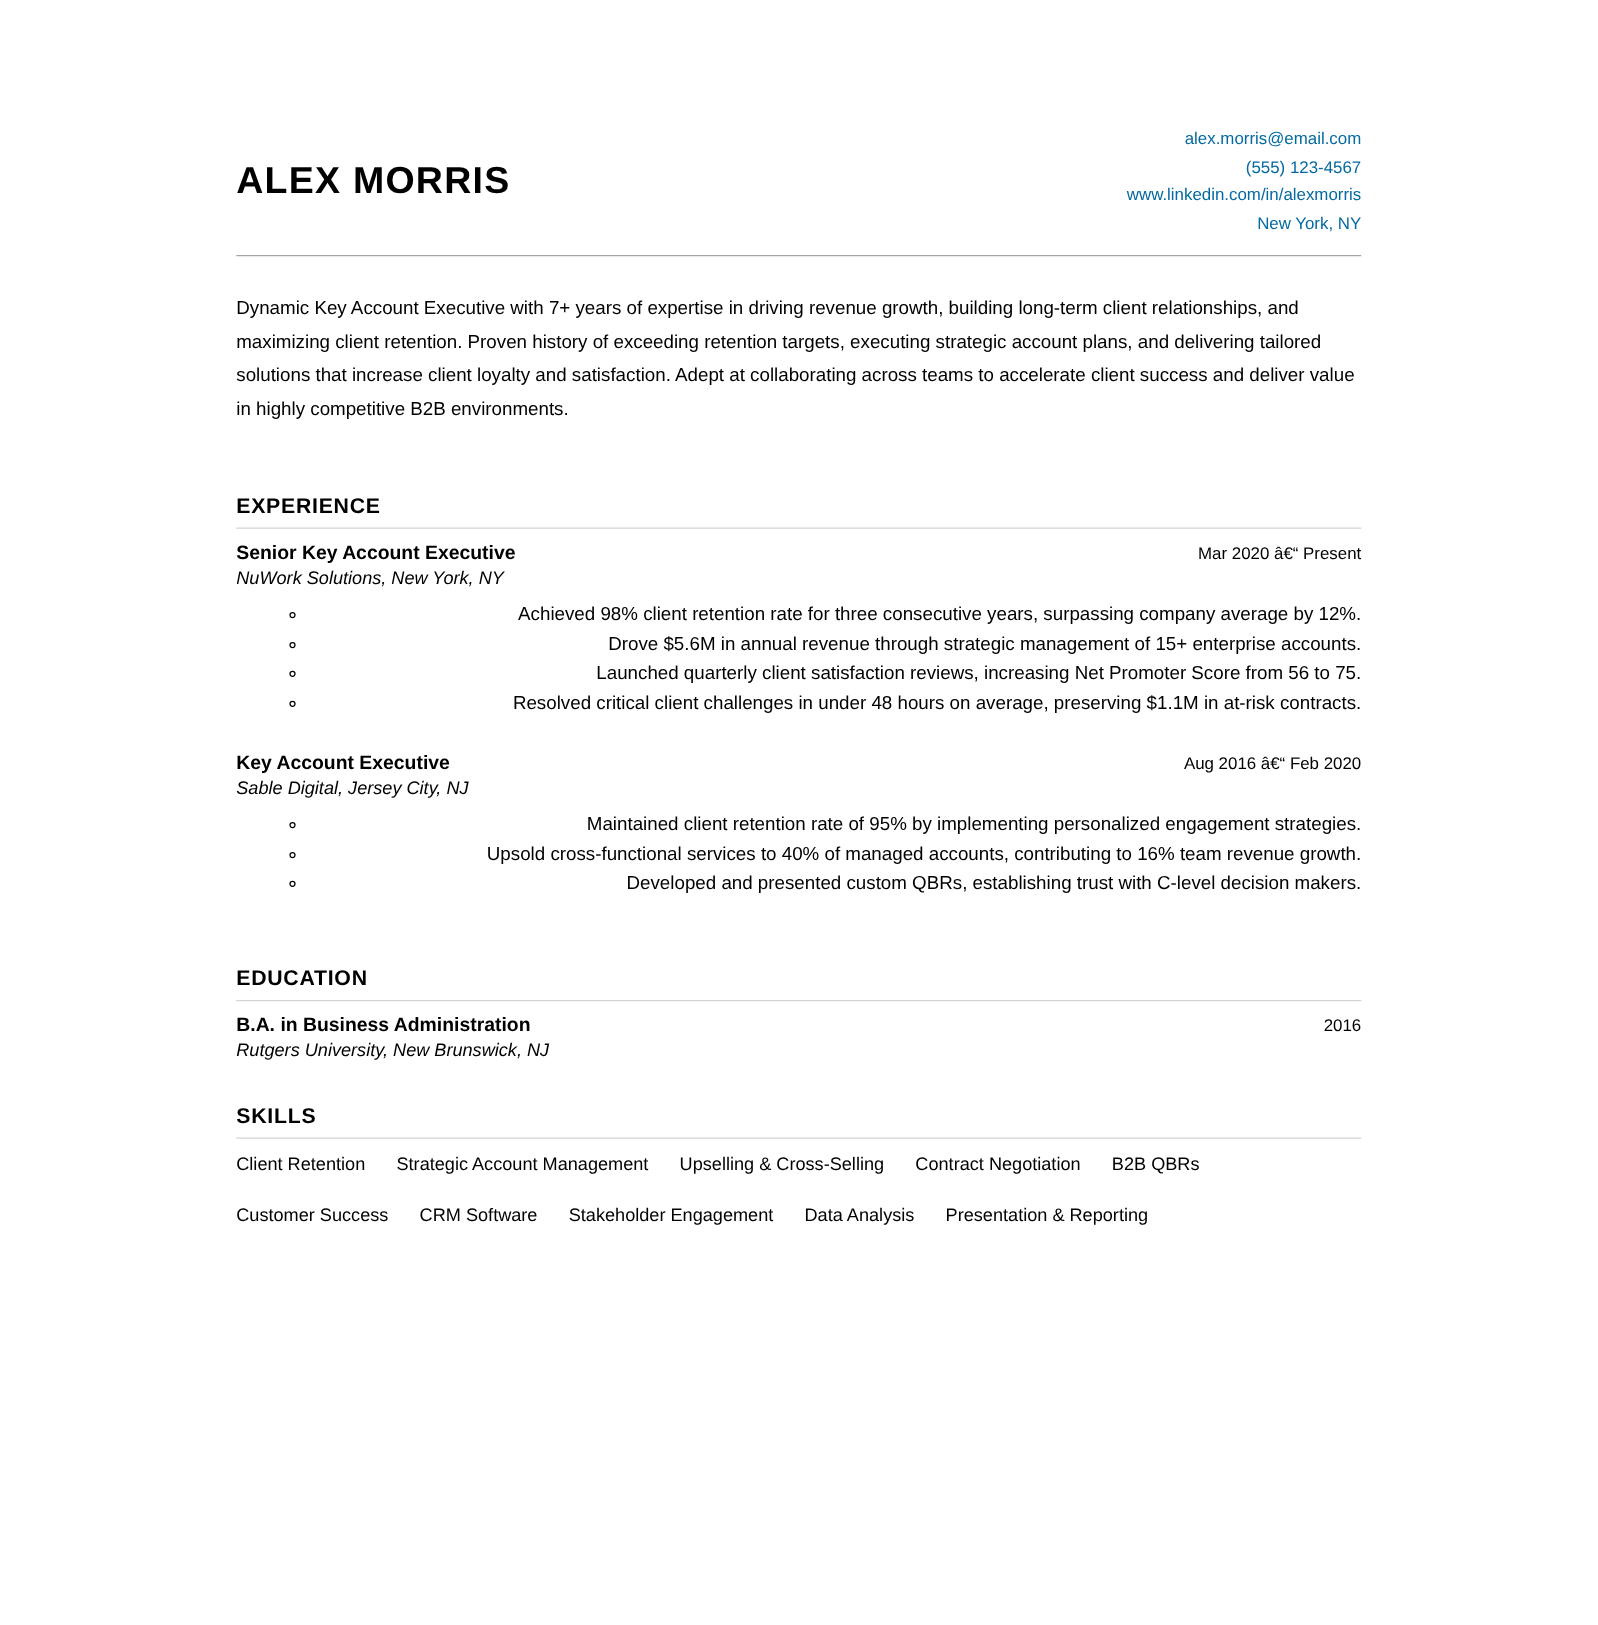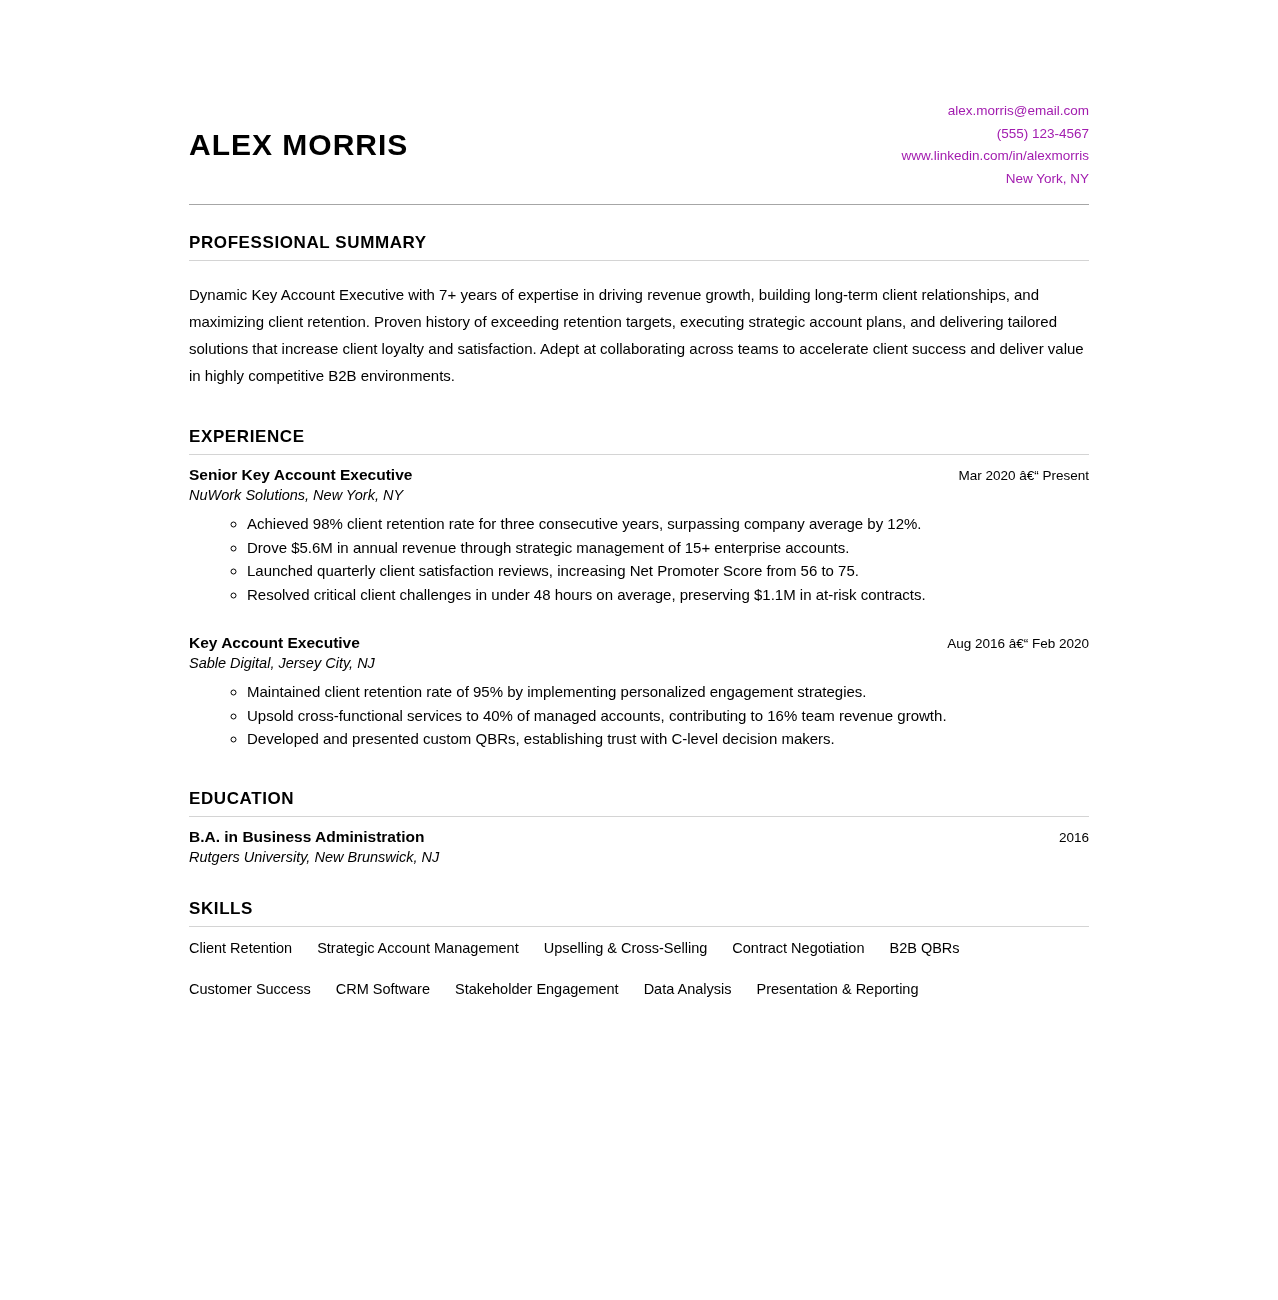--- a/index.html
+++ b/index.html
@@ -29,29 +29,29 @@
     font-size: 30px;
     font-weight: bold;
     letter-spacing: 1px;
     color: #000;
     text-align: center;
   }
   .contact {
     text-align: right;
     font-size: 13.5px;
     line-height: 22.5px;
-    color: #a21caf;
+    color: #0369a1;
   }
   .header-divider {
     border: none;
     border-top: 1px solid #a6a6a6;
     margin-top: 14px;
   }
   
-  .section { margin-top: 38px; }
+  .section { margin-top: 54px; }
   .section.summary { margin-top: 28px; }
   .section.skills { margin-top: 34px; }
   .section-title {
     font-size: 17px;
     font-weight: bold;
     letter-spacing: 0.6px;
     padding-bottom: 7px;
     border-bottom: 1px solid #d4d4d4;
     color: #000;
   }
@@ -84,20 +84,21 @@
     margin-top: 3px;
   }
   .job-bullets {
     margin-top: 9px;
     padding-left: 58px;
     list-style-type: circle;
   }
   .job-bullets li {
     font-size: 15px;
     line-height: 23.5px;
+    text-align: right;
   }
   
   .edu-entry { margin-top: 11px; }
   
   .skills-list {
     margin-top: 13px;
     display: flex;
     flex-wrap: wrap;
     column-gap: 29px;
     row-gap: 21px;
@@ -121,21 +122,20 @@
           <div>(555) 123-4567</div>
 
           <div>www.linkedin.com/in/alexmorris</div>
 
           <div>New York, NY</div>
         </div>
     </div>
     <hr class="header-divider">
 
     <div class="section summary">
-      <div class="section-title">PROFESSIONAL SUMMARY</div>
       <p class="summary-text">Dynamic Key Account Executive with 7+ years of expertise in driving revenue growth, building long-term client relationships, and maximizing client retention. Proven history of exceeding retention targets, executing strategic account plans, and delivering tailored solutions that increase client loyalty and satisfaction. Adept at collaborating across teams to accelerate client success and deliver value in highly competitive B2B environments.</p>
     </div>
 
     <div class="section">
       <div class="section-title">EXPERIENCE</div>
       <div>
 
           <div class="job">
             <div class="job-head">
               <span class="job-role">Senior Key Account Executive</span>

